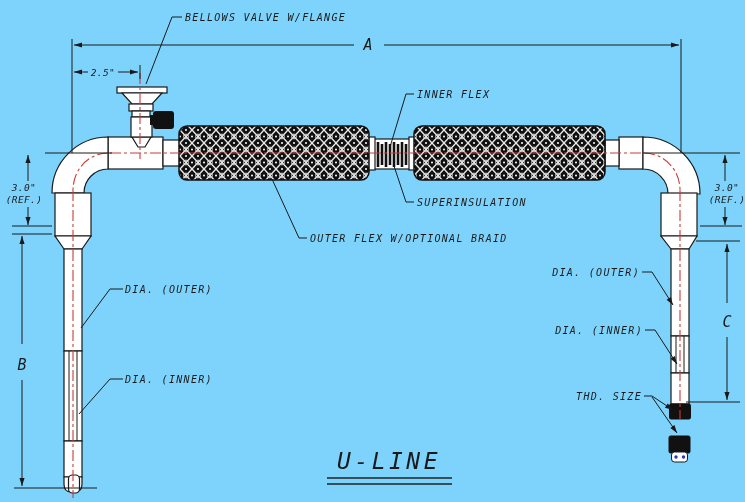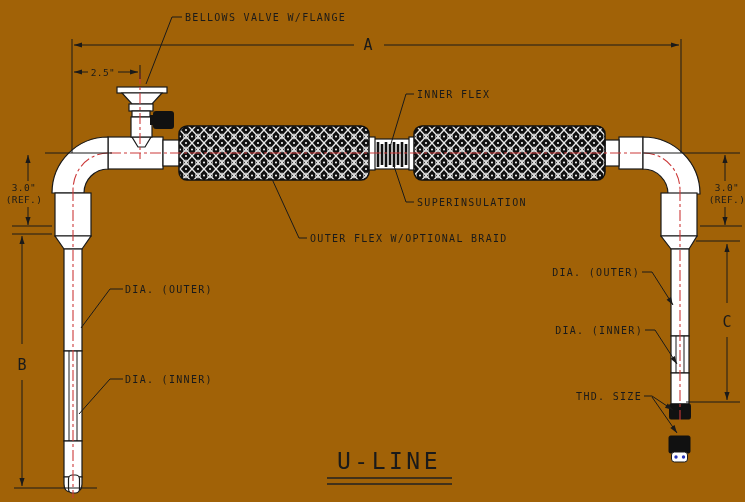--- a/index.html
+++ b/index.html
@@ -1,17 +1,17 @@
 <!DOCTYPE html>
 <html><head>
 <meta charset="utf-8">
 <style>
   html,body{margin:0;padding:0;background:#ffffff;}
-  .stage{position:relative;width:745px;height:502px;background:#a16207;overflow:hidden;
-         font-family:"DejaVu Sans Mono", monospace;}
+  .stage{position:relative;width:745px;height:502px;background:#7dd3fc;overflow:hidden;
+         font-family:"DejaVu Sans Mono", monospace;font-style:italic;}
   svg{display:block;}
   text{fill:#1a1a1a;font-family:"DejaVu Sans Mono", monospace;}
   .lbl{font-size:10px;letter-spacing:1.3px;}
   .dimtxt{font-size:9.5px;letter-spacing:0.4px;}
   .bigdim{font-size:15px;}
   .title{font-size:23px;letter-spacing:3.5px;}
   .thin{stroke:#1a1a1a;stroke-width:1;fill:none;}
   .pipe{fill:#ffffff;stroke:#1a1a1a;stroke-width:1.2;}
 </style>
 </head>

